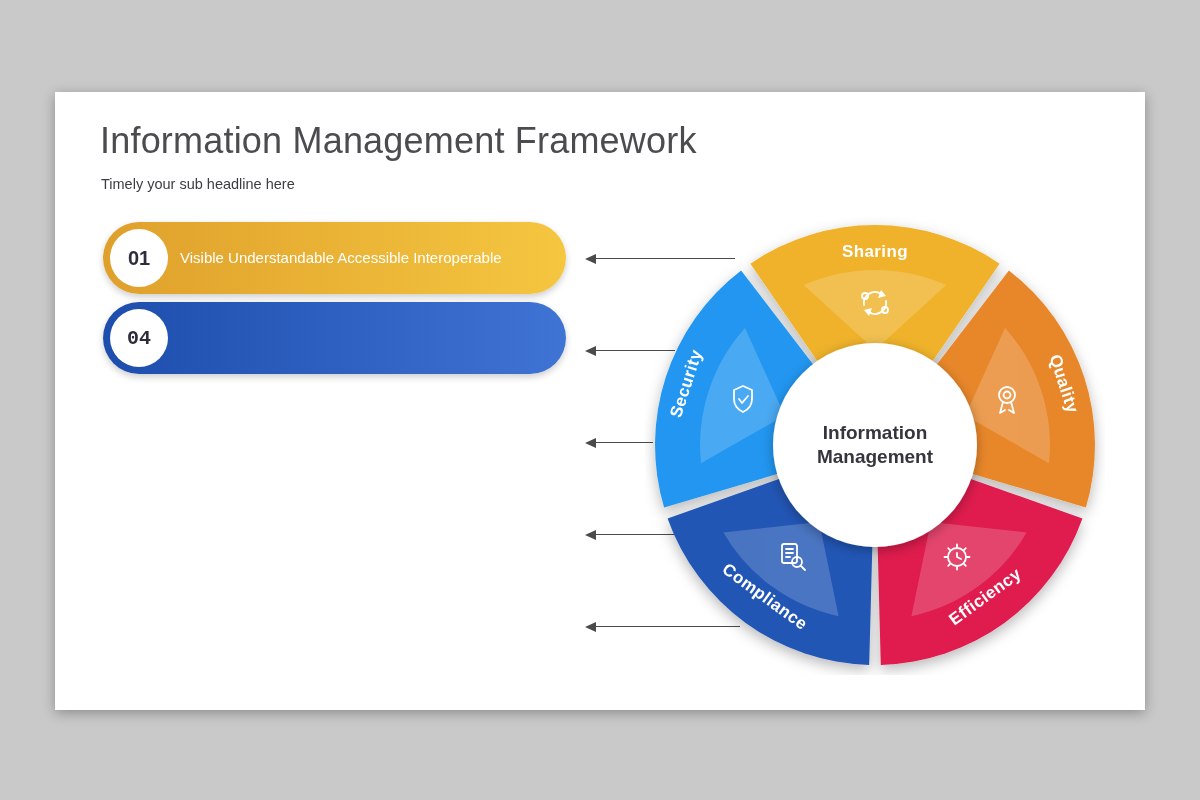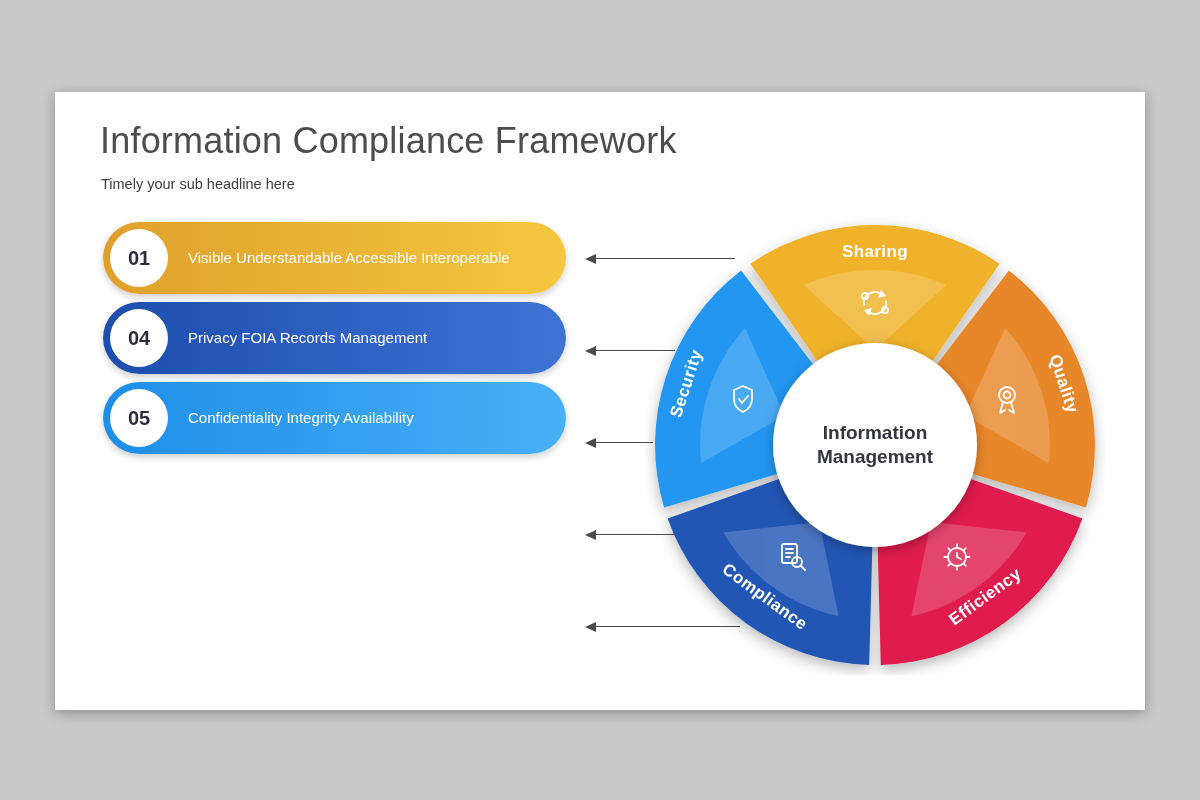--- a/index.html
+++ b/index.html
@@ -9,65 +9,58 @@
          box-shadow:0 3px 12px rgba(0,0,0,.3);}
   .title{position:absolute;left:100px;top:120px;margin:0;font-size:36px;font-weight:500;
          color:#4c4c50;letter-spacing:.2px;}
   .subtitle{position:absolute;left:101px;top:176px;font-size:14.5px;color:#3d3d42;}
   .pills{position:absolute;left:103px;top:222px;display:flex;flex-direction:column;gap:8px;}
   .pill{width:463px;height:72px;border-radius:36px;display:flex;align-items:center;
         box-shadow:0 3px 7px rgba(0,0,0,.2);}
   .pill .badge{width:58px;height:58px;border-radius:50%;background:#ffffff;margin-left:7px;
         display:flex;align-items:center;justify-content:center;font-size:20px;font-weight:bold;
         color:#2c2c3a;flex:0 0 auto;}
-  .pill .ptext{color:#ffffff;font-size:15px;line-height:1.35;margin-left:20px;padding-right:24px;}
+  .pill .ptext{color:#ffffff;font-size:15px;line-height:1.35;margin-left:12px;padding-right:24px;}
   .pill1{background:linear-gradient(90deg,#dfa02b,#f5c640);}
   .pill2{background:linear-gradient(90deg,#e0832a,#f2a43e);}
   .pill3{background:linear-gradient(90deg,#da1246,#ee4f68);}
-  .pill4{background:linear-gradient(90deg,#1d4dad,#3f73d4);}
+  .pill4{background:linear-gradient(90deg,#1d4dad,#3f73d4);font-family:Liberation Mono, monospace;}
   .pill5{background:linear-gradient(90deg,#1e8ee8,#47b0f7);}
   .connector{position:absolute;left:585px;display:flex;align-items:center;height:11px;}
   .connector .head{width:0;height:0;border-top:5px solid transparent;border-bottom:5px solid transparent;
         border-right:11px solid #4b4b4e;}
   .connector .line{flex:1;height:1.6px;background:#4b4b4e;}
   .wheel{position:absolute;left:645px;top:215px;}
   .seg-label{fill:#ffffff;font-size:17px;font-weight:bold;letter-spacing:.4px;text-anchor:middle;
         font-family:"Liberation Sans",sans-serif;}
   .center-label{fill:#35353f;font-size:19px;font-weight:bold;text-anchor:middle;
         font-family:"Liberation Sans",sans-serif;}
   .icon{stroke:#ffffff;stroke-width:1.8;fill:none;stroke-linecap:round;stroke-linejoin:round;}
   .icon .solid{fill:#ffffff;stroke:none;}
 </style>
 </head>
 <body>
 
 <div class="stage">
   <div class="slide"></div>
 
-  <h1 class="title">Information Compliance Framework</h1>
+  <h1 class="title">Information Management Framework</h1>
   <div class="subtitle">Timely your sub headline here</div>
 
   <div class="pills">
     <div class="pill pill1">
       <div class="badge">
         <span>01</span>
       </div>
       <div class="ptext">Visible Understandable Accessible Interoperable</div>
     </div>
     <div class="pill pill4">
       <div class="badge">
         <span>04</span>
       </div>
-      <div class="ptext">Privacy FOIA Records Management</div>
-    </div>
-    <div class="pill pill5">
-      <div class="badge">
-        <span>05</span>
-      </div>
-      <div class="ptext">Confidentiality Integrity Availability</div>
     </div>
   </div>
 
   <div class="connector" style="top:253px;width:150px">
       <i class="head"></i>
       <i class="line"></i>
     </div>
   <div class="connector" style="top:345px;width:90px">
       <i class="head"></i>
       <i class="line"></i>

